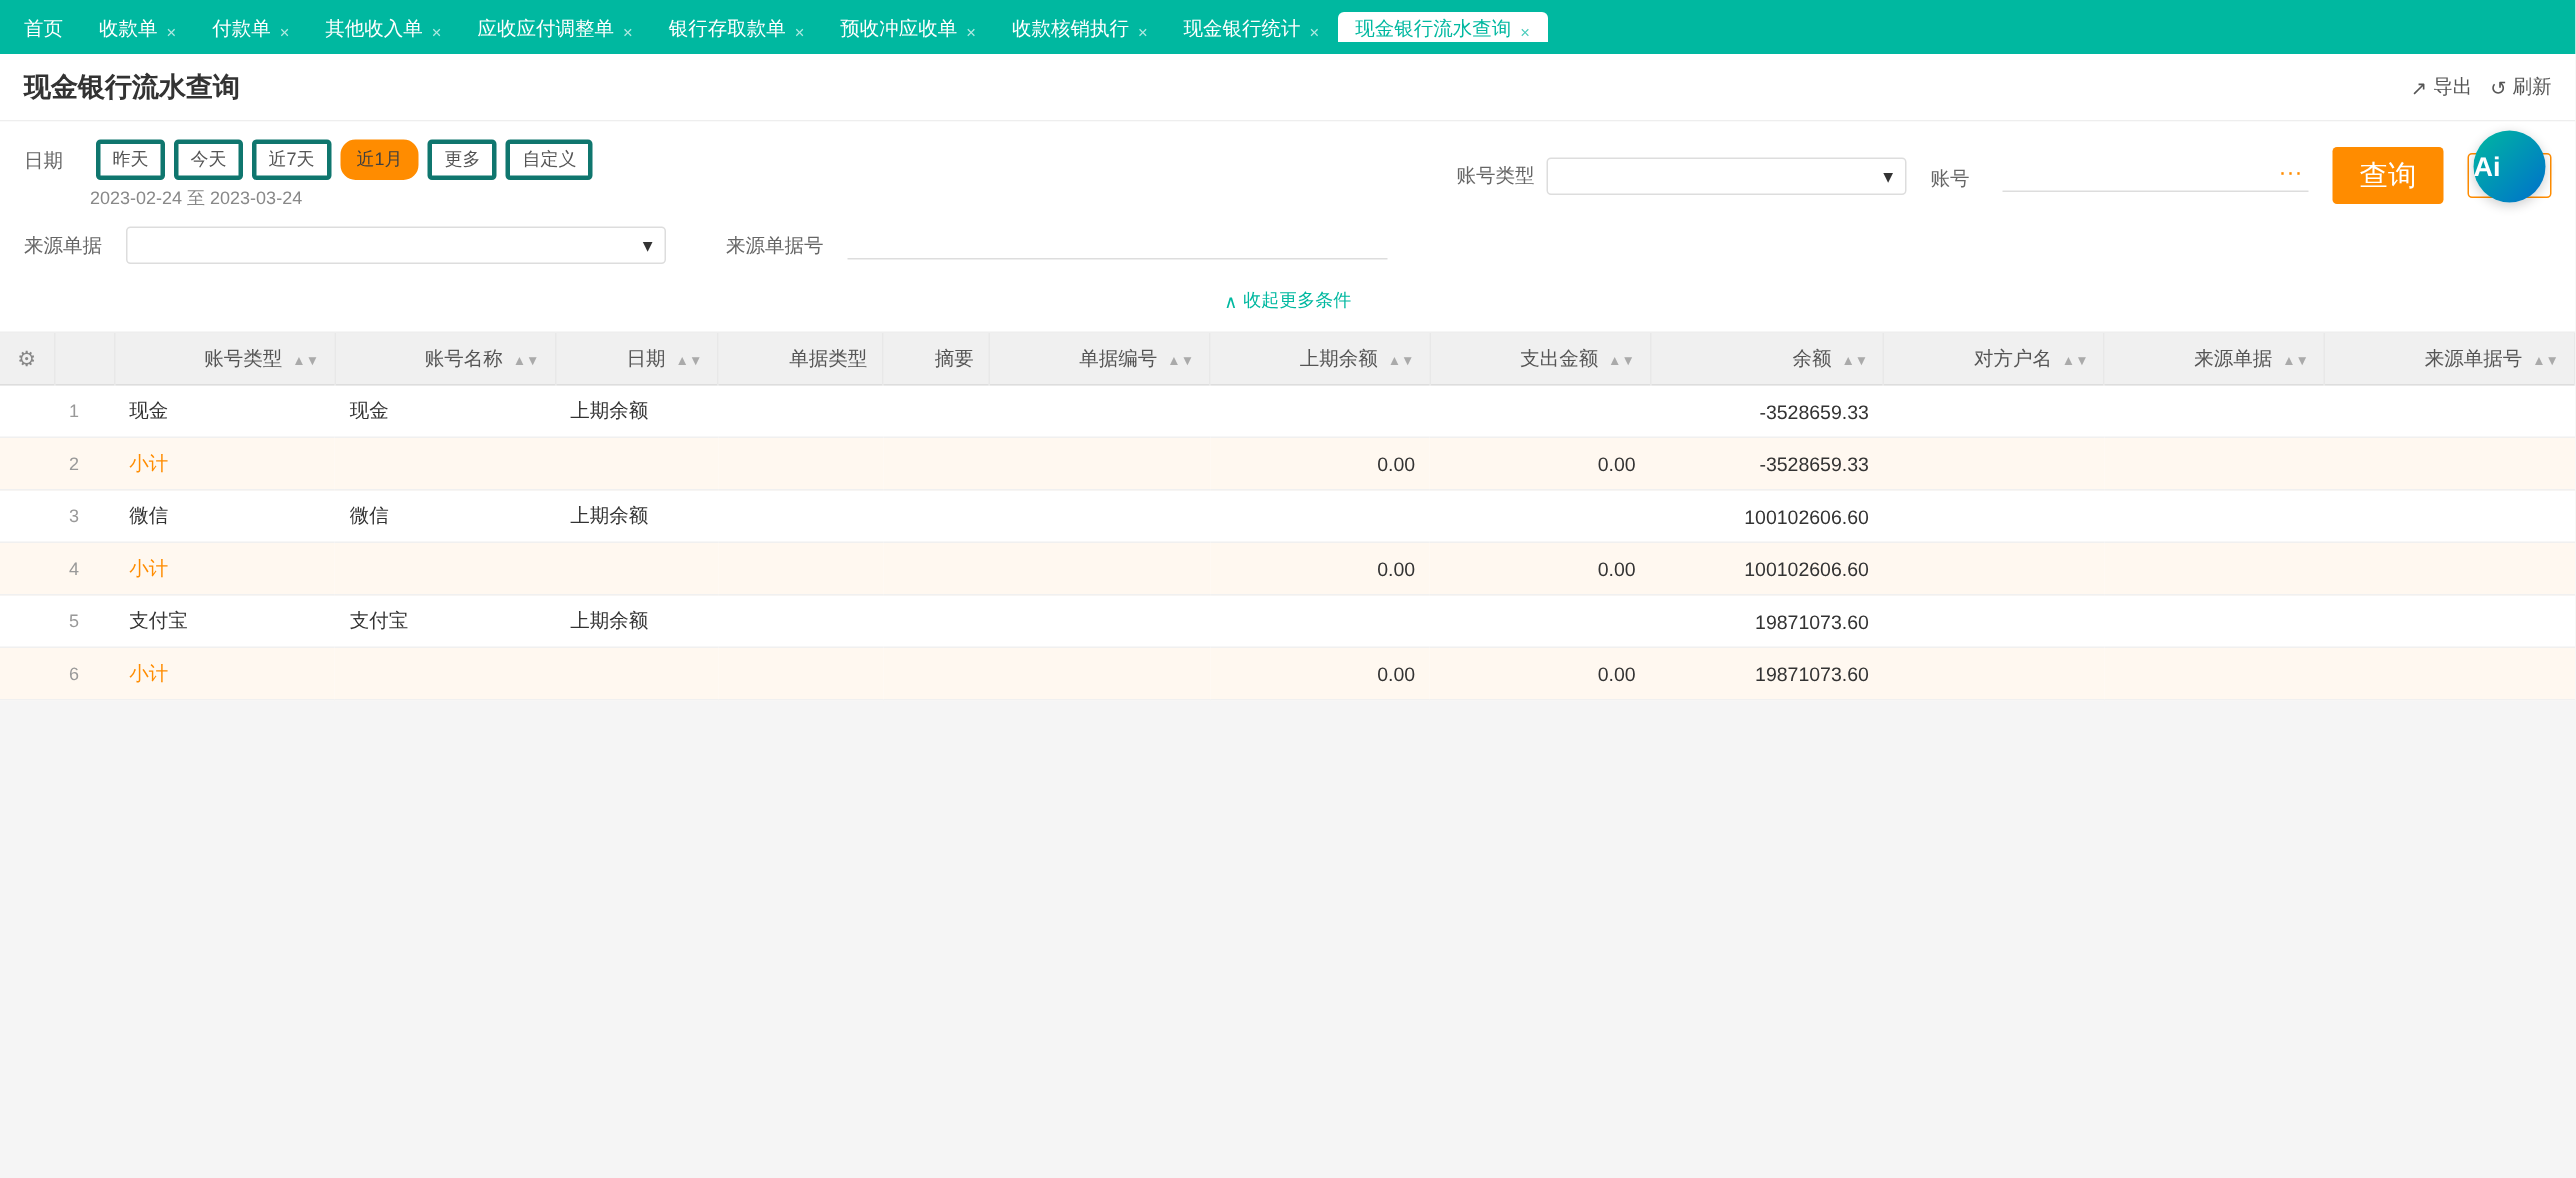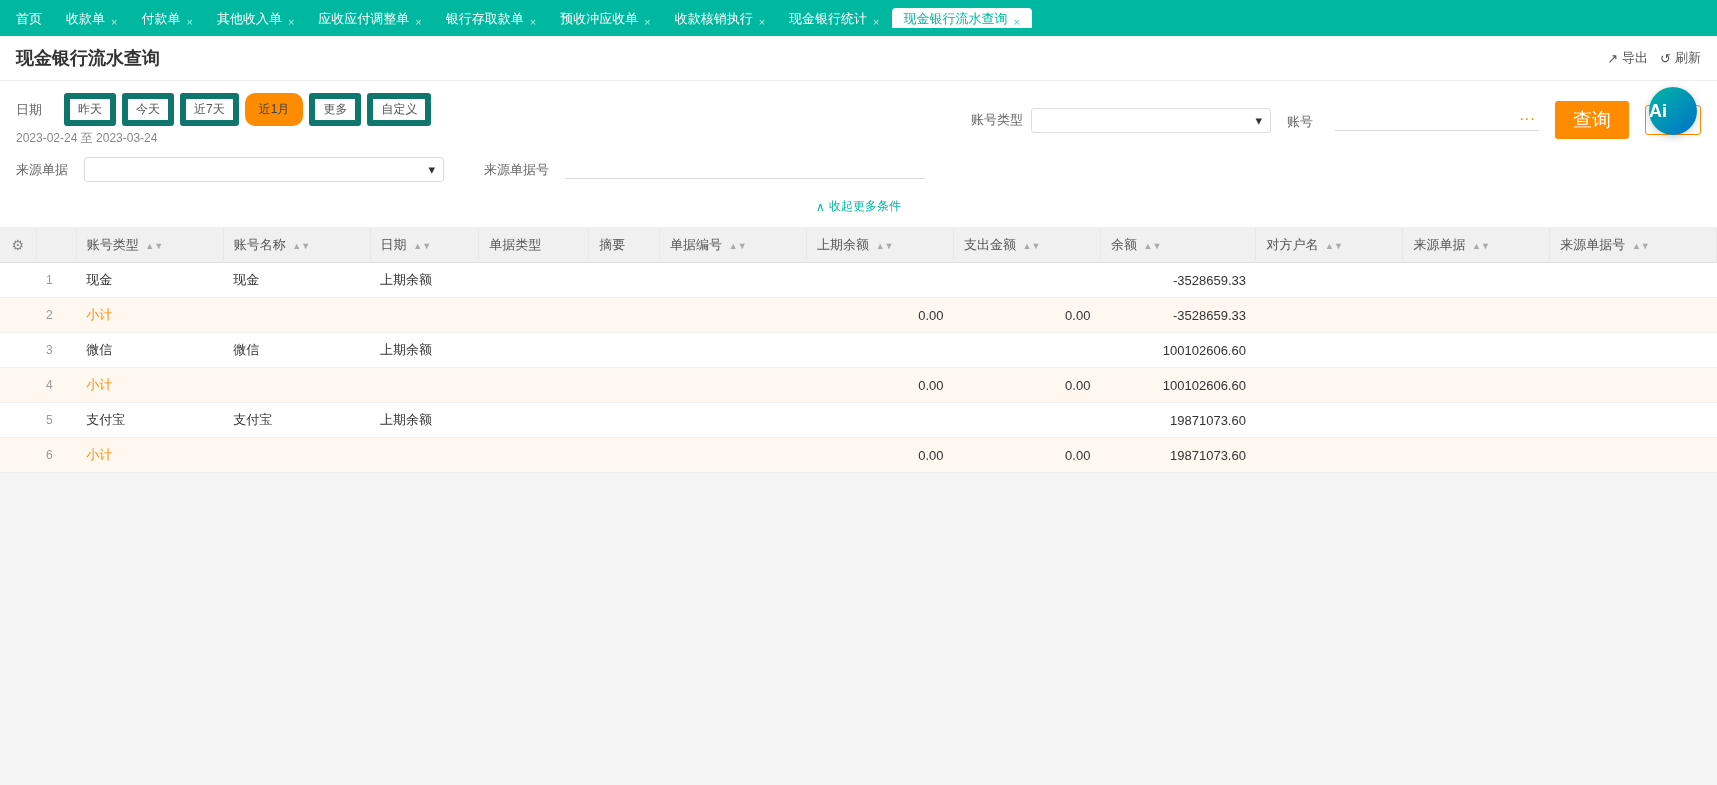--- a/index.html
+++ b/index.html
@@ -88,21 +88,21 @@
       flex-direction: column;
       gap: 4px;
     }
     .date-btns {
       display: flex;
       align-items: center;
       gap: 6px;
     }
     .date-btn {
       padding: 2px 8px;
-      border: 6px solid #0f766e;
+      border: 3px solid #0f766e;
       border-radius: 3px;
       background: #fff;
       cursor: pointer;
       font-size: 12px;
       color: #555;
     }
     .date-btn.active {
       background: #ff8c00;
       border-color: #ff8c00;
       color: #404040;
@@ -183,21 +183,21 @@
       width: 100%;
       border-collapse: collapse;
       font-size: 13px;
     }
     thead tr {
       background: #f0f0f0;
       border-bottom: 1px solid #ddd;
     }
     thead th {
       padding: 8px 10px;
-      text-align: left;
+      text-align: right;
       font-weight: normal;
       color: #555;
       white-space: nowrap;
       border-right: 1px solid #e8e8e8;
       user-select: none;
     }
     thead th .sort-icons {
       display: inline-flex;
       flex-direction: column;
       margin-left: 3px;
@@ -309,21 +309,21 @@
         <span class="filter-label">日期</span>
         <div class="date-btns">
           <button class="date-btn">昨天</button>
           <button class="date-btn">今天</button>
           <button class="date-btn">近7天</button>
           <button class="date-btn active">近1月</button>
           <button class="date-btn">更多</button>
           <button class="date-btn">自定义</button>
         </div>
       </div>
-      <div class="date-range" style="">2023-02-24 至 2023-03-24</div>
+      <div class="date-range" style="margin-left:44px;">2023-02-24 至 2023-03-24</div>
     </div>
 
     <div style="flex:1;"></div>
 
     <div style="display:flex;align-items:center;gap:8px;">
       <span class="filter-label">账号类型</span>
       <div class="filter-select" style="min-width:240px;">
         <span class="placeholder"></span>
         <span>▾</span>
       </div>

